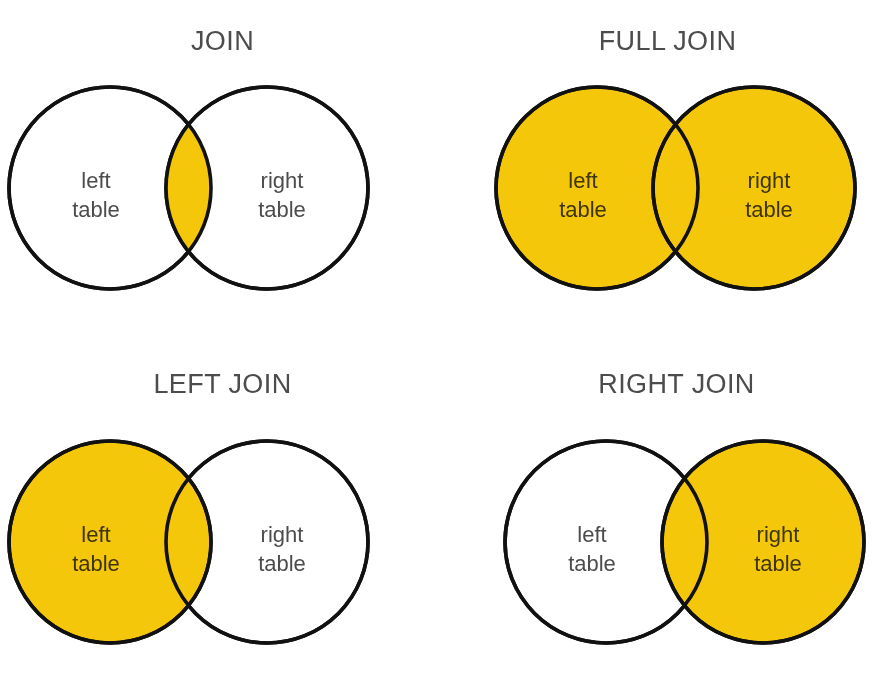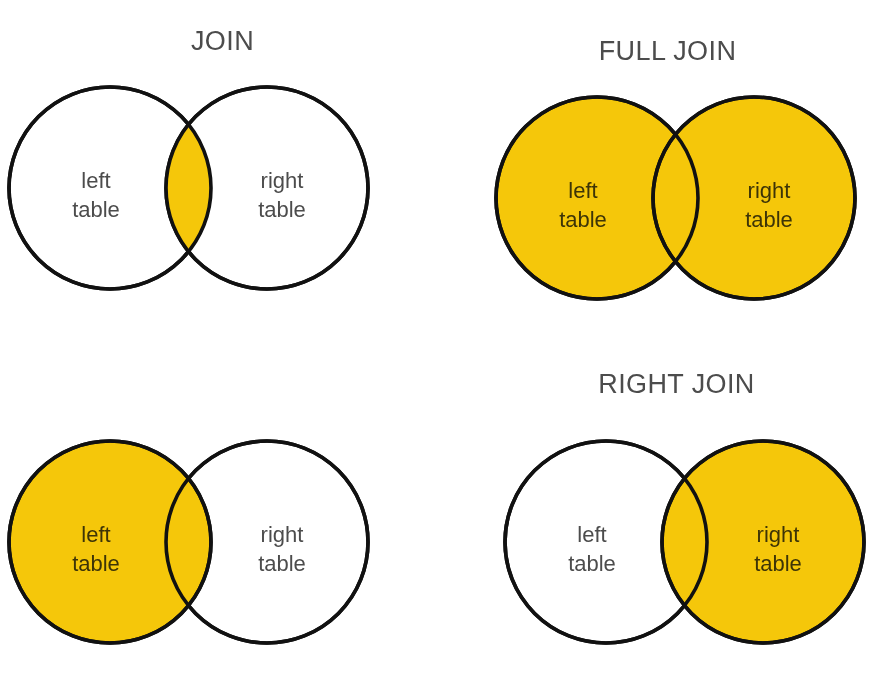--- a/index.html
+++ b/index.html
@@ -19,21 +19,21 @@
     position: relative;
     width: 890px;
     height: 686px;
   }
   .venn-panel {
     position: absolute;
     width: 445px;
     height: 343px;
   }
   .panel-tl { left: 0px;   top: 0px; text-decoration: underline; }
-  .panel-tr { left: 445px; top: 10px; }
+  .panel-tr { left: 445px; top: 0px; }
   .panel-bl { left: 0px;   top: 343px; }
   .panel-br { left: 454px; top: 343px; }
 
   .panel-title {
     position: absolute;
     top: 26px;
     left: 0;
     width: 445px;
     text-align: center;
     font-size: 27px;
@@ -108,20 +108,21 @@
       <circle cx="152" cy="188" r="101" fill="none" stroke="#111111" stroke-width="3.6"></circle>
       <circle cx="309" cy="188" r="101" fill="none" stroke="#111111" stroke-width="3.6"></circle>
       <text class="venn-label on-fill" x="138" y="188">left</text>
       <text class="venn-label on-fill" x="138" y="217">table</text>
       <text class="venn-label on-fill" x="324" y="188">right</text>
       <text class="venn-label on-fill" x="324" y="217">table</text>
     </svg>
   </div>
 
   <div class="venn-panel panel-bl">
+    <div class="panel-title">LEFT JOIN</div>
     <svg class="venn-svg" viewBox="0 0 445 343">
 
       <circle cx="267" cy="199" r="101" fill="#ffffff" stroke="#111111" stroke-width="3.6"></circle>
 
       <circle cx="110" cy="199" r="101" fill="#F5C70A" stroke="#111111" stroke-width="3.6"></circle>
 
       <circle cx="267" cy="199" r="101" fill="none" stroke="#111111" stroke-width="3.6"></circle>
       <circle cx="110" cy="199" r="101" fill="none" stroke="#111111" stroke-width="3.6"></circle>
       <text class="venn-label on-fill" x="96" y="199">left</text>
       <text class="venn-label on-fill" x="96" y="228">table</text>

